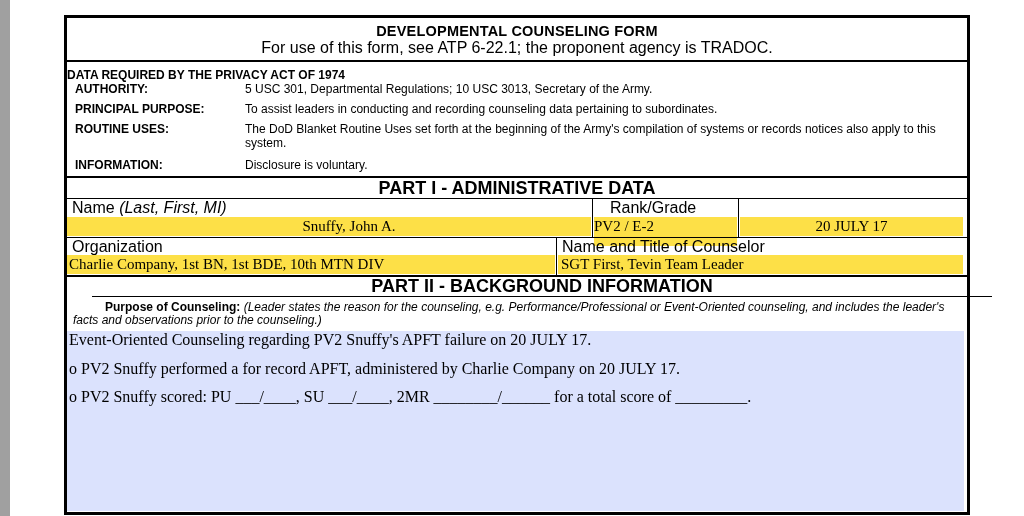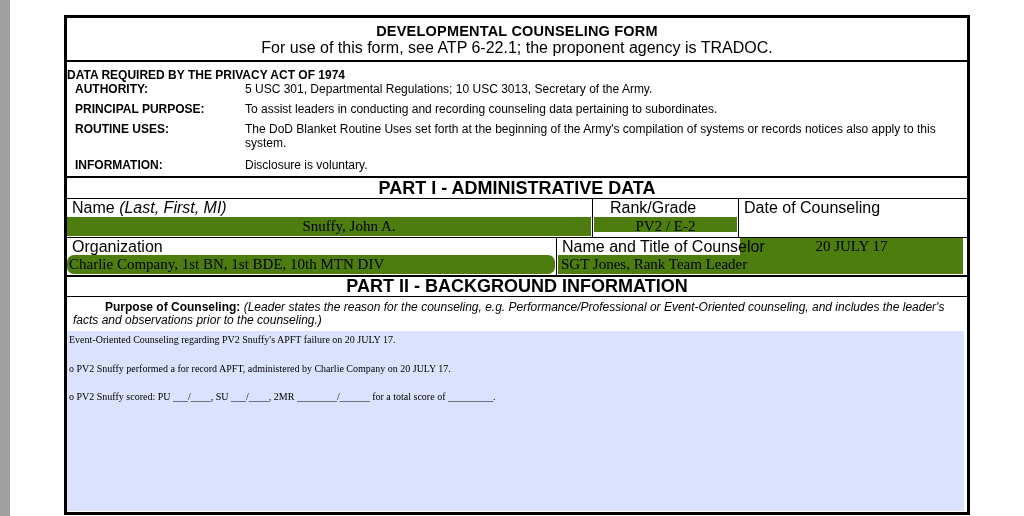--- a/index.html
+++ b/index.html
@@ -21,30 +21,30 @@
   .privacy-title { text-align: left; font-weight: bold; font-size: 12px; line-height: 14px; padding-top: 4px; }
   .priv-row { position: absolute; left: 8px; font-size: 12px; line-height: 14px; width: 886px; }
   .priv-label { position: absolute; left: 0; font-weight: bold; width: 170px; }
   .priv-text { position: absolute; left: 170px; width: 716px; }
 
   .part-header { position: absolute; left: 0; width: 100%; text-align: center; font-weight: bold; font-size: 18px; line-height: 19px; height: 20px; border-bottom: 1px solid #000; }
 
   .cell { position: absolute; }
   .cell-label { font-size: 16px; line-height: 15px; padding-left: 5px; padding-top: 1px; }
   .cell-label i { font-style: italic; }
-  .cell-value { position: absolute; background: #4d7c0f; font-family: "Liberation Serif", serif; font-size: 15px; line-height: 18px; }
+  .cell-value { position: absolute; background: #fde047; font-family: "Liberation Serif", serif; font-size: 15px; line-height: 18px; }
   .vline { position: absolute; width: 1px; background: #000; }
   .hline { position: absolute; height: 1px; background: #000; }
   .hline2 { position: absolute; height: 2px; background: #000; }
 
   .purpose-label { position: absolute; left: 6px; top: 283px; width: 890px; font-size: 12px; line-height: 13px; }
   .purpose-label b { font-weight: bold; margin-left: 32px; }
   .purpose-label i { font-style: italic; }
 
-  .purpose-area { position: absolute; left: 0; top: 313px; width: 897px; height: 180px; background: #dbe2fd; font-family: "Liberation Serif", serif; font-size: 10px; }
+  .purpose-area { position: absolute; left: 0; top: 313px; width: 897px; height: 180px; background: #dbe2fd; font-family: "Liberation Serif", serif; font-size: 16px; }
   .purpose-line { position: absolute; left: 2px; line-height: 14px; white-space: pre; }
 </style>
 </head>
 <body>
 
 <div class="left-bar"></div>
 
 <div class="form">
 
   <div class="title-block">
@@ -72,40 +72,39 @@
     </div>
   </div>
 
   <div class="part-header" style="top:161px;">PART I - ADMINISTRATIVE DATA</div>
 
   <div class="cell cell-label" style="left:0; top:181px; width:525px; height:18px;">
     <span>Name</span>
     <i>(Last, First, MI)</i>
   </div>
   <div class="cell cell-label" style="left:526px; top:181px; width:145px; height:18px;margin-left:12px;">Rank/Grade</div>
-  <div class="cell cell-label" style="left:672px; top:181px; width:225px; height:18px;">Date of Counseling</div>
 
   <div class="cell-value" style="left:0; top:199px; width:524px; height:19px; text-align:center; padding-left:40px;">Snuffy, John A.</div>
-  <div class="cell-value" style="left:527px; top:199px; width:143px; height:15px; text-align:center;">PV2 / E-2</div>
-  <div class="cell-value" style="left:673px; top:199px; width:223px; height:19px; text-align:center;margin-top:20px;">20 JULY 17</div>
+  <div class="cell-value" style="left:527px; top:199px; width:143px; height:29px; ">PV2 / E-2</div>
+  <div class="cell-value" style="left:673px; top:199px; width:223px; height:19px; text-align:center;">20 JULY 17</div>
 
   <div class="vline" style="left:525px; top:181px; height:38px;"></div>
   <div class="vline" style="left:671px; top:181px; height:38px;"></div>
   <div class="hline" style="left:0; top:219px; width:900px;"></div>
 
   <div class="cell cell-label" style="left:0; top:220px; width:489px; height:17px;">Organization</div>
   <div class="cell cell-label" style="left:490px; top:220px; width:406px; height:17px;">Name and Title of Counselor</div>
 
-  <div class="cell-value" style="left:0; top:237px; width:488px; height:19px; padding-left:2px;border-radius:7px;">Charlie Company, 1st BN, 1st BDE, 10th MTN DIV</div>
-  <div class="cell-value" style="left:491px; top:237px; width:405px; height:19px; padding-left:3px;">SGT Jones, Rank Team Leader</div>
+  <div class="cell-value" style="left:0; top:237px; width:488px; height:19px; padding-left:2px;">Charlie Company, 1st BN, 1st BDE, 10th MTN DIV</div>
+  <div class="cell-value" style="left:491px; top:237px; width:405px; height:19px; padding-left:3px;">SGT First, Tevin Team Leader</div>
 
   <div class="vline" style="left:489px; top:220px; height:37px;"></div>
   <div class="hline2" style="left:0; top:257px; width:900px;"></div>
 
-  <div class="part-header" style="top:259px;">PART II - BACKGROUND INFORMATION</div>
+  <div class="part-header" style="top:259px;margin-left:25px;">PART II - BACKGROUND INFORMATION</div>
 
   <div class="purpose-label">
     <b>Purpose of Counseling:</b>
     <i>(Leader states the reason for the counseling, e.g. Performance/Professional or Event-Oriented counseling, and includes the leader's facts and observations prior to the counseling.)</i>
   </div>
 
   <div class="purpose-area">
     <div class="purpose-line" style="top:2px;">Event-Oriented Counseling regarding PV2 Snuffy's APFT failure on 20 JULY 17.</div>
     <div class="purpose-line" style="top:31px;">o PV2 Snuffy performed a for record APFT, administered by Charlie Company on 20 JULY 17.</div>
     <div class="purpose-line" style="top:59px;">o PV2 Snuffy scored: PU ___/____, SU ___/____, 2MR ________/______ for a total score of _________.</div>

